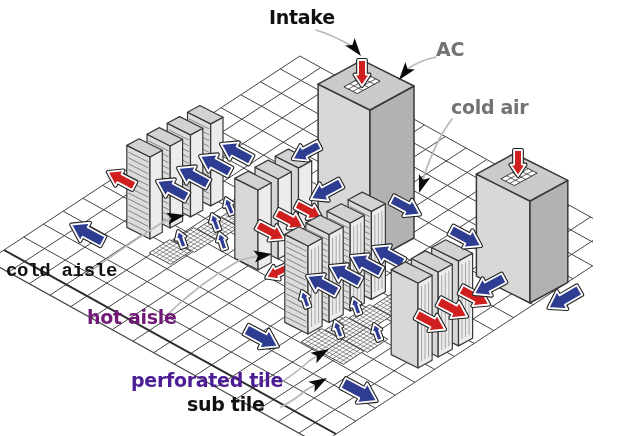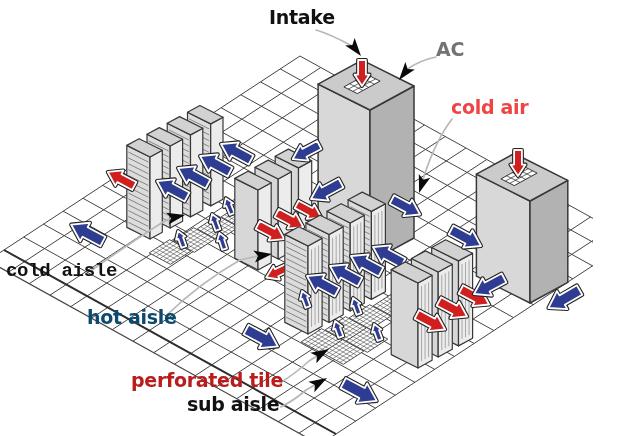--- a/index.html
+++ b/index.html
@@ -578,18 +578,18 @@
         <path d="M0,0 L-18,-6 L-14,0 L-18,6 Z" fill="#0a0a0a" transform="translate(329,349) rotate(-30)"></path>
       </g>
       <g>
         <path d="M281,407 Q296,399 306,390" fill="none" stroke="#b8b8b8" stroke-width="1.7" stroke-linecap="round"></path>
         <line x1="306" y1="390" x2="315.7416697508023" y2="384.5" stroke="#b8b8b8" stroke-width="1.7"></line>
         <path d="M0,0 L-18,-6 L-14,0 L-18,6 Z" fill="#0a0a0a" transform="translate(327,378) rotate(-30)"></path>
       </g>
     </svg>
   <div class="lbl" style="left: 269px; top: 8px; color: rgb(17, 17, 17);">Intake</div>
   <div class="lbl" style="left: 436px; top: 40px; color: #737373;">AC</div>
-  <div class="lbl" style="left: 451px; top: 98px; color: #ef4444;">cold air</div>
+  <div class="lbl" style="left: 451px; top: 98px; color: #737373;">cold air</div>
   <div class="lbl" style="left: 6px; top: 262px; color: rgb(17, 17, 17); font-family: Liberation Mono, monospace;">cold aisle</div>
-  <div class="lbl" style="left: 87px; top: 308px; color: #0c4a6e;">hot aisle</div>
-  <div class="lbl" style="left: 131px; top: 371px; color: #b91c1c;">perforated tile</div>
-  <div class="lbl" style="left: 187px; top: 395px; color: rgb(17, 17, 17);">sub aisle</div>
+  <div class="lbl" style="left: 87px; top: 308px; color: #701a75;">hot aisle</div>
+  <div class="lbl" style="left: 131px; top: 371px; color: #4c1d95;">perforated tile</div>
+  <div class="lbl" style="left: 187px; top: 395px; color: rgb(17, 17, 17);">sub tile</div>
 </div>
 
 </body></html>

